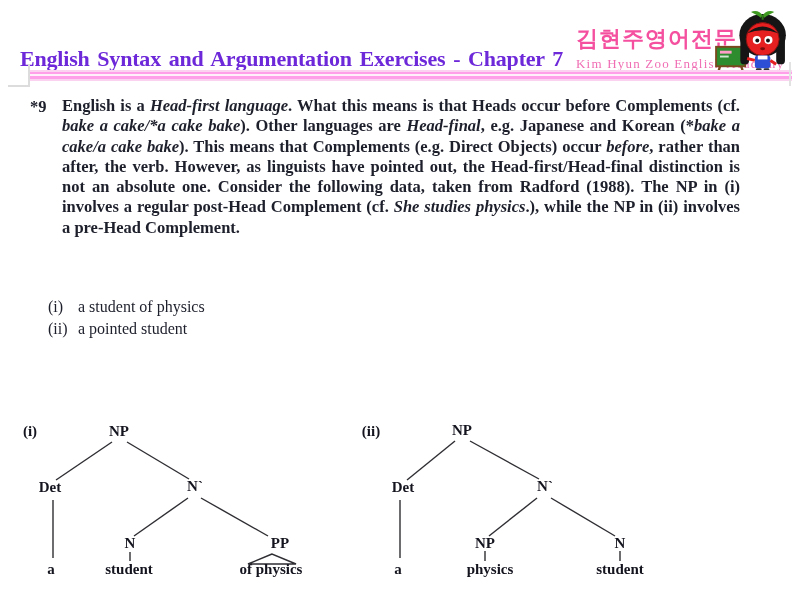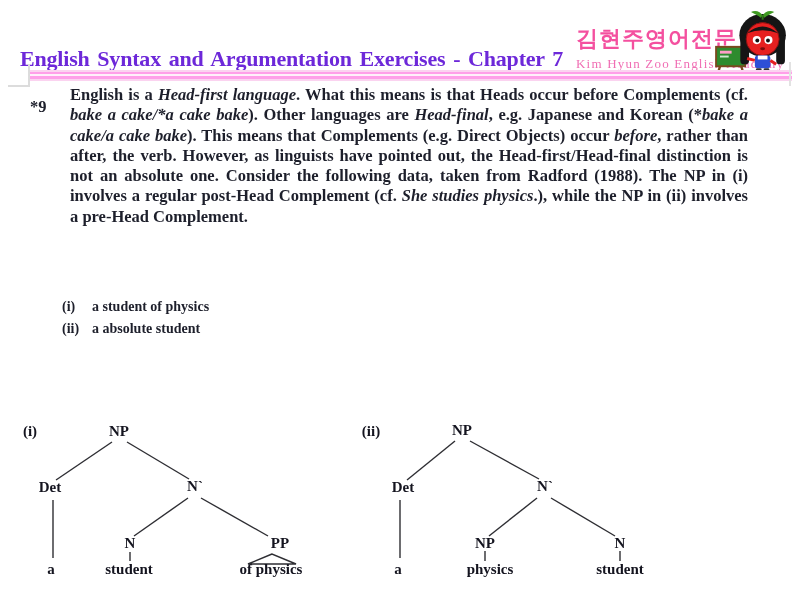--- a/index.html
+++ b/index.html
@@ -18,23 +18,23 @@
   .divider{position:absolute;left:30px;top:70px;width:762px;height:11px;
            background:linear-gradient(to bottom,
              #fbd3f0 0px,#fbd3f0 2px,
              #ff9fe9 2px,#ff9fe9 4px,
              #fff0fa 4px,#fff0fa 6px,
              #ff9fe9 6px,#ff9fe9 9px,
              #fbd3f0 9px,#fbd3f0 11px);}
   .ex-num{position:absolute;left:30px;top:97px;font-size:16.5px;font-weight:700;}
   .para{position:absolute;left:62px;width:678px;font-size:16.5px;font-weight:700;
         line-height:20.3px;text-align:justify;}
-  .para-main{top:85px;margin-left:8px;}
+  .para-main{top:96px;}
   .instruction{top:347px;}
-  .examples{position:absolute;left:62px;top:296px;font-size:14px;font-weight:700;line-height:22px;}
+  .examples{position:absolute;left:48px;top:296px;font-size:16px;font-weight:400;line-height:22px;}
   .ex-label{display:inline-block;width:30px;}
   .tree-lines{position:absolute;left:0;top:420px;pointer-events:none;}
   .tnode{position:absolute;transform:translateX(-50%);font-size:15px;font-weight:700;
          color:#14141f;white-space:nowrap;line-height:15px;}
 </style>
 </head>
 <body>
 
 <div class="page">
 
@@ -78,21 +78,21 @@
 
   <div class="ex-num">*9</div>
 
   <div class="para para-main"><span>English is a </span><i>Head-first language</i><span>. What this means is that Heads occur before Complements (cf. </span><i>bake a cake/*a cake bake</i><span>). Other languages are </span><i>Head-final</i><span>, e.g. Japanese and Korean (*</span><i>bake a cake/a cake bake</i><span>). This means that Complements (e.g. Direct Objects) occur </span><i>before</i><span>, rather than after, the verb. However, as linguists have pointed out, the Head-first/Head-final distinction is not an absolute one. Consider the following data, taken from Radford (1988). The NP in (i) involves a regular post-Head Complement (cf. </span><i>She studies physics</i><span>.), while the NP in (ii) involves a pre-Head Complement.</span></div>
 
   <div class="examples">
     <div>
       <span class="ex-label">(i)</span><span>a student of physics</span>
     </div>
     <div>
-      <span class="ex-label">(ii)</span><span>a absolute student</span>
+      <span class="ex-label">(ii)</span><span>a pointed student</span>
     </div>
   </div>
 
 
   <svg class="tree-lines" width="800" height="195" viewBox="0 0 800 195">
     <g stroke="#2e2e33" stroke-width="1.4" fill="none">
 
       <line x1="112" y1="22" x2="56" y2="60"></line>
       <line x1="127" y1="22" x2="189" y2="59"></line>
       <line x1="53" y1="80" x2="53" y2="138"></line>

